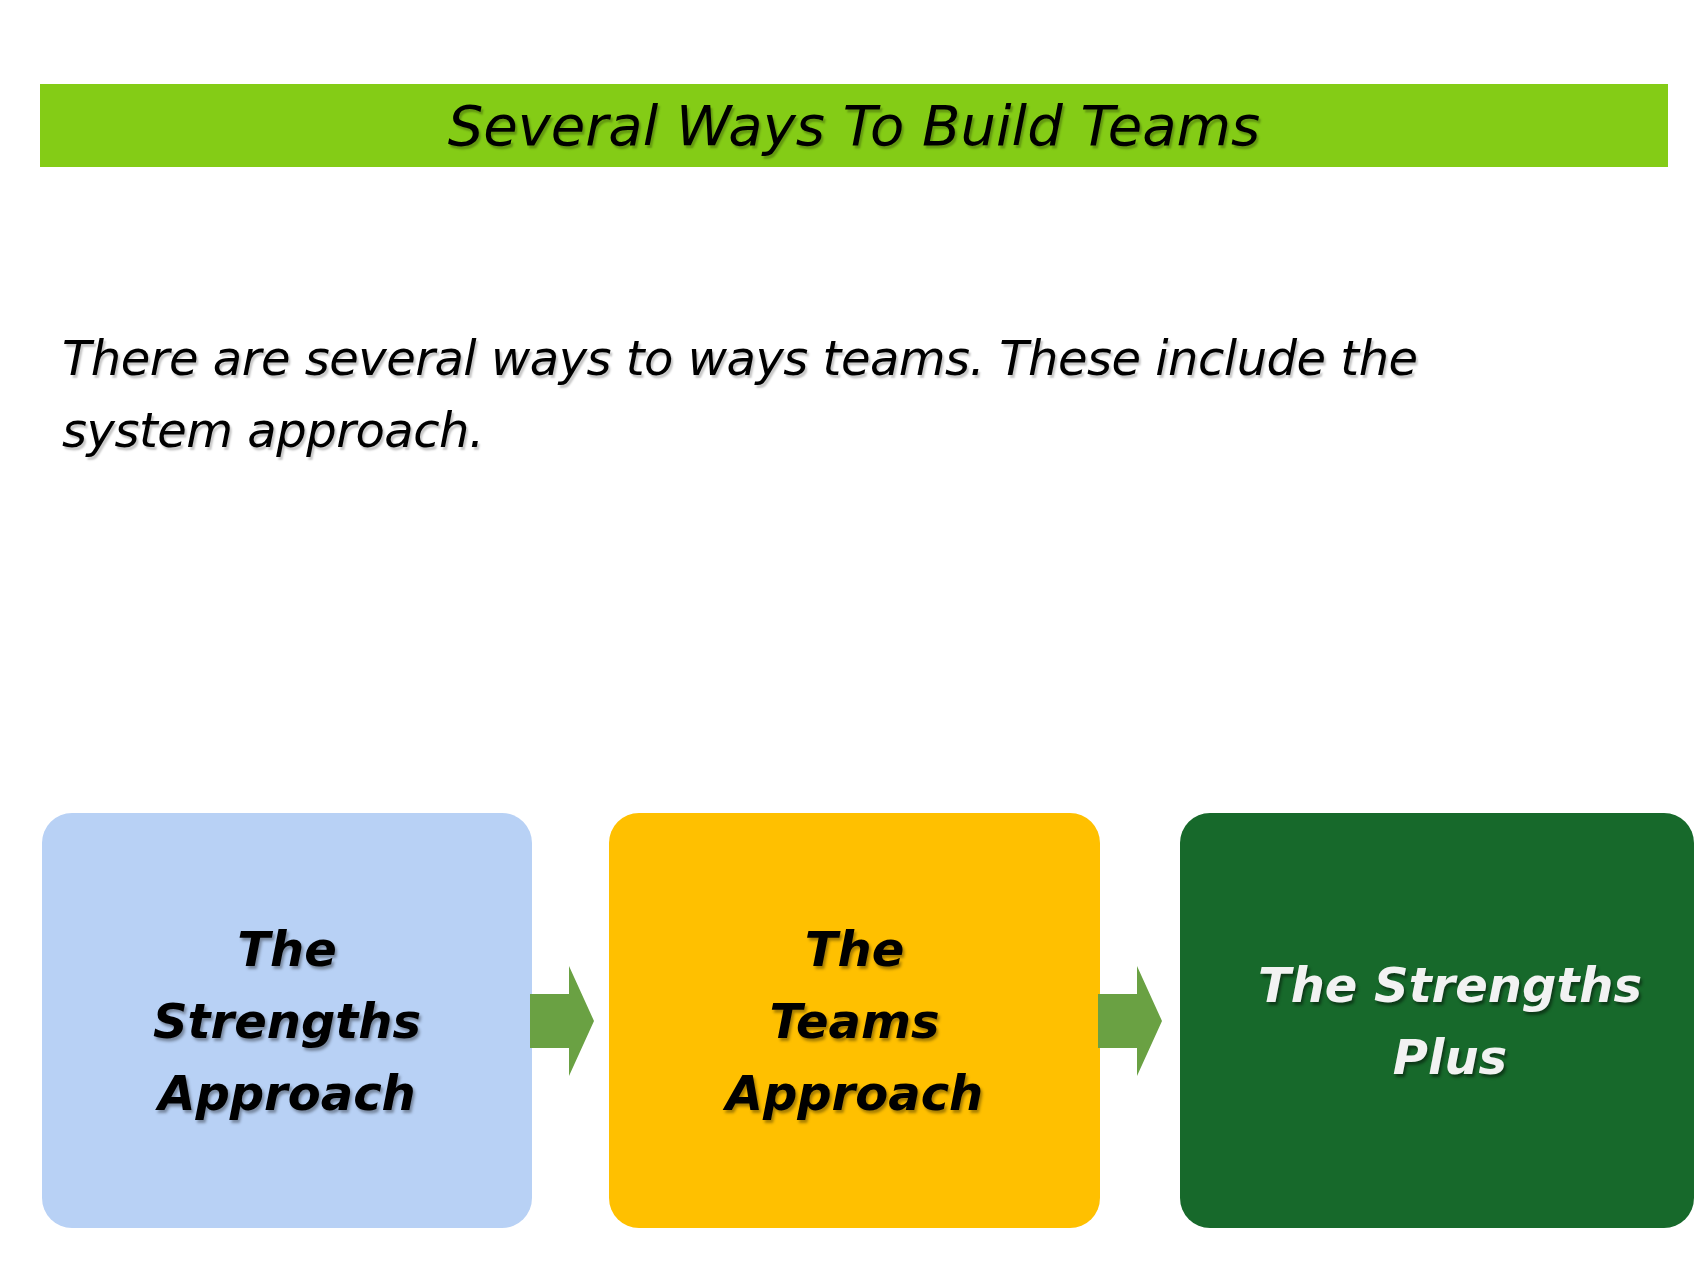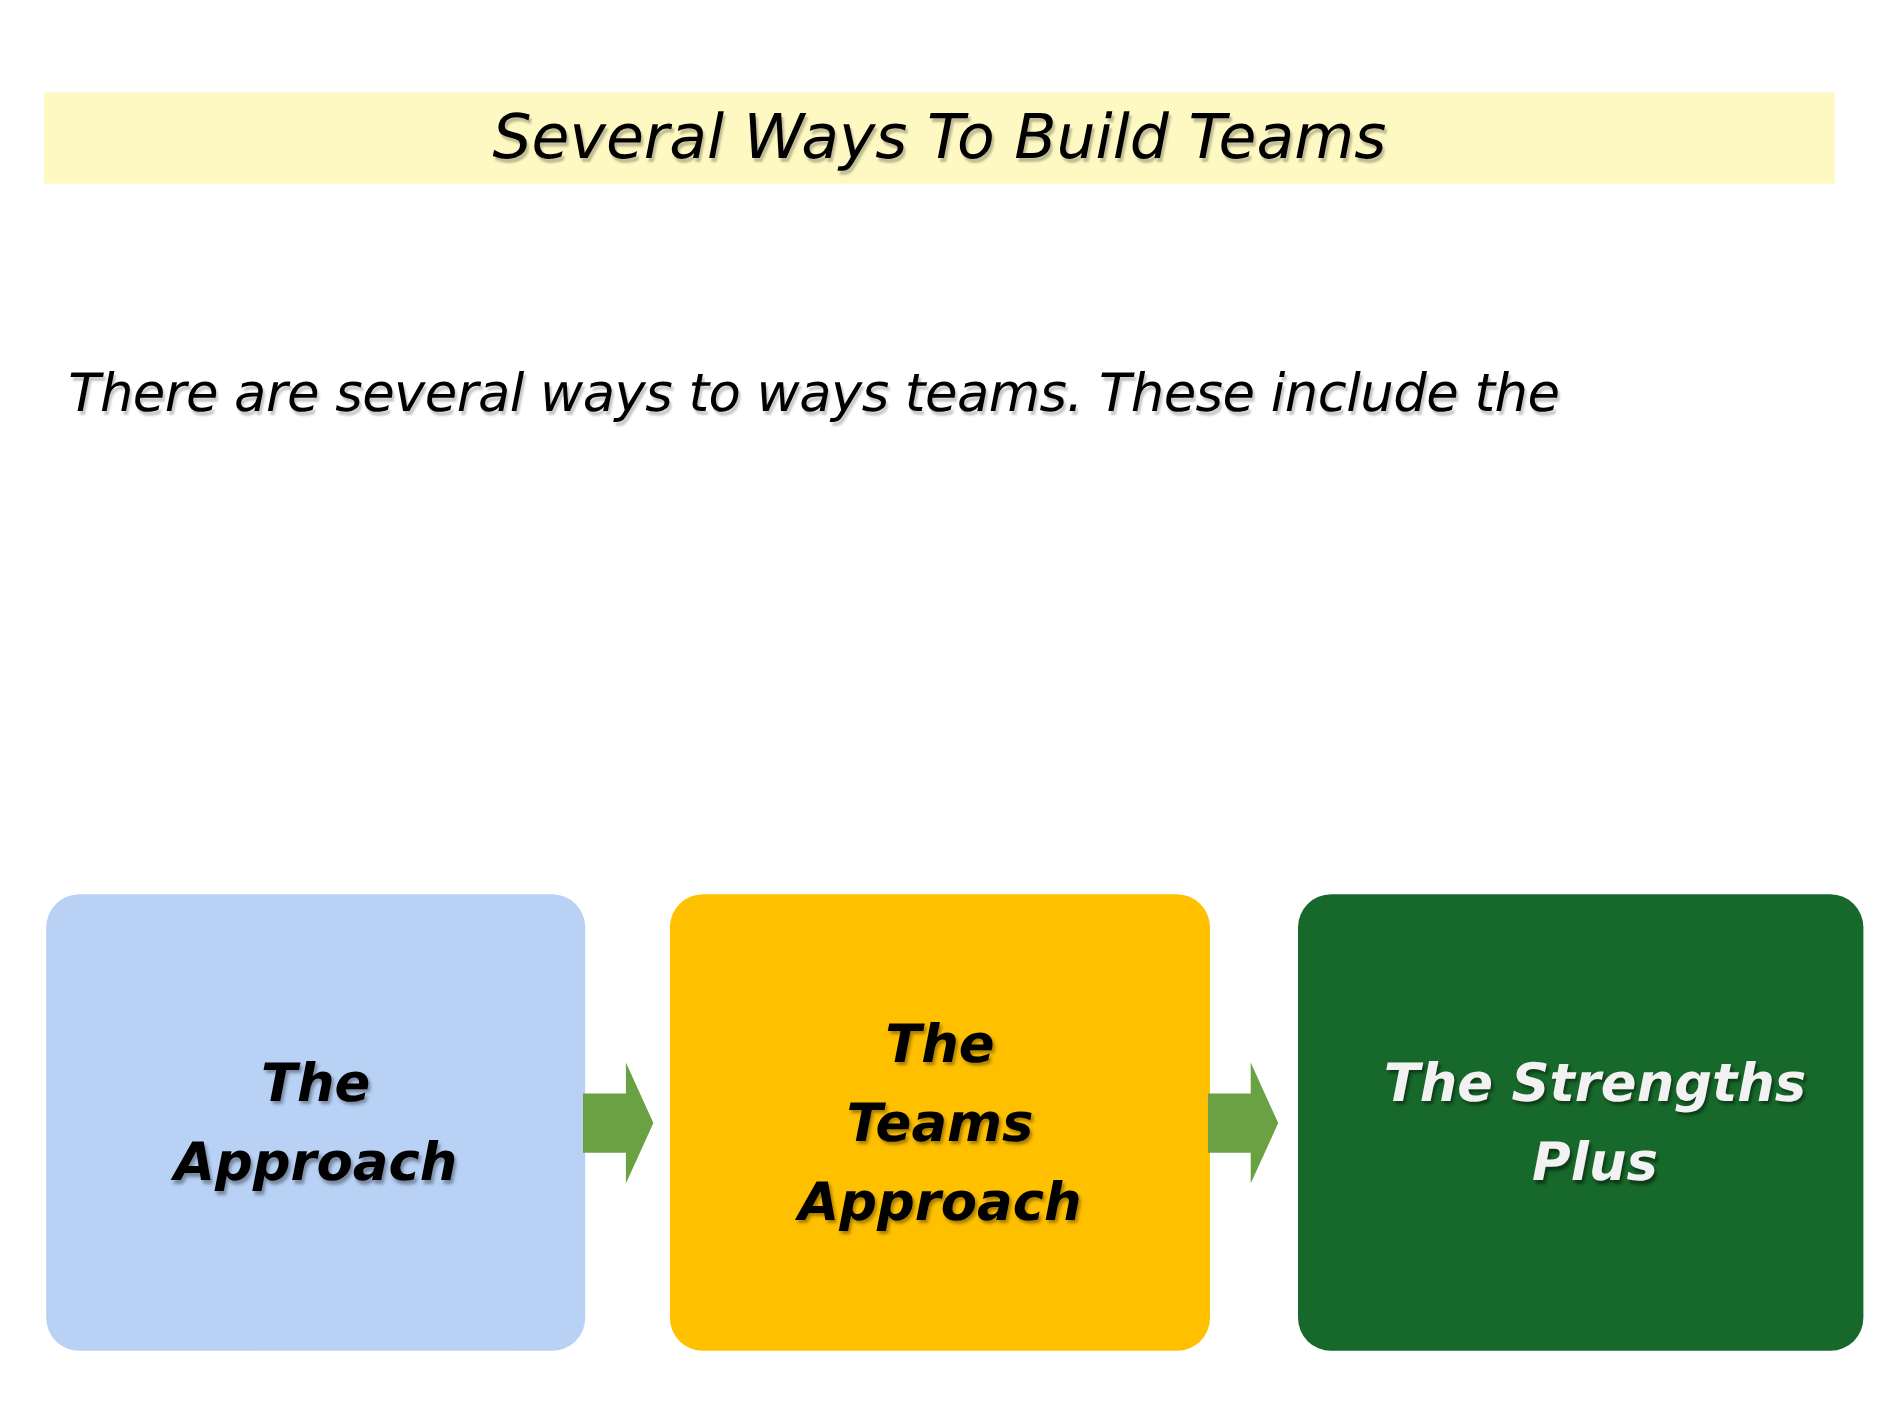--- a/index.html
+++ b/index.html
@@ -79,30 +79,32 @@
     top: 966px;
     width: 64px;
     height: 110px;
   }
   #arrow-0 { left: 530px; }
   #arrow-1 { left: 1098px; }
 </style>
 </head>
 <body>
 
-<div class="title-bar" style="background-color: #fef9c3;">
+<div class="title-bar" style="background-color: #84cc16;">
   <span class="title-text" style="color: rgb(0, 0, 0);">Several Ways To Build Teams</span>
 </div>
 
 <div class="intro" style="color: rgb(0, 0, 0);">
   <span class="intro-line">There are several ways to ways teams. These include the</span>
+  <span class="intro-line">system approach.</span>
 </div>
 
 <div id="box-0" class="flow-box" style="background-color: rgb(184, 209, 245); color: rgb(0, 0, 0);">
   <span class="box-line">The</span>
+  <span class="box-line">Strengths</span>
   <span class="box-line">Approach</span>
 </div>
 
 <svg id="arrow-0" class="flow-arrow" viewBox="0 0 64 110" xmlns="http://www.w3.org/2000/svg">
   <polygon points="0,28 39,28 39,0 64,55 39,110 39,82 0,82" fill="#6aa143"></polygon>
 </svg>
 
 <div id="box-1" class="flow-box" style="background-color: rgb(255, 192, 0); color: rgb(0, 0, 0);">
   <span class="box-line">The</span>
   <span class="box-line">Teams</span>

